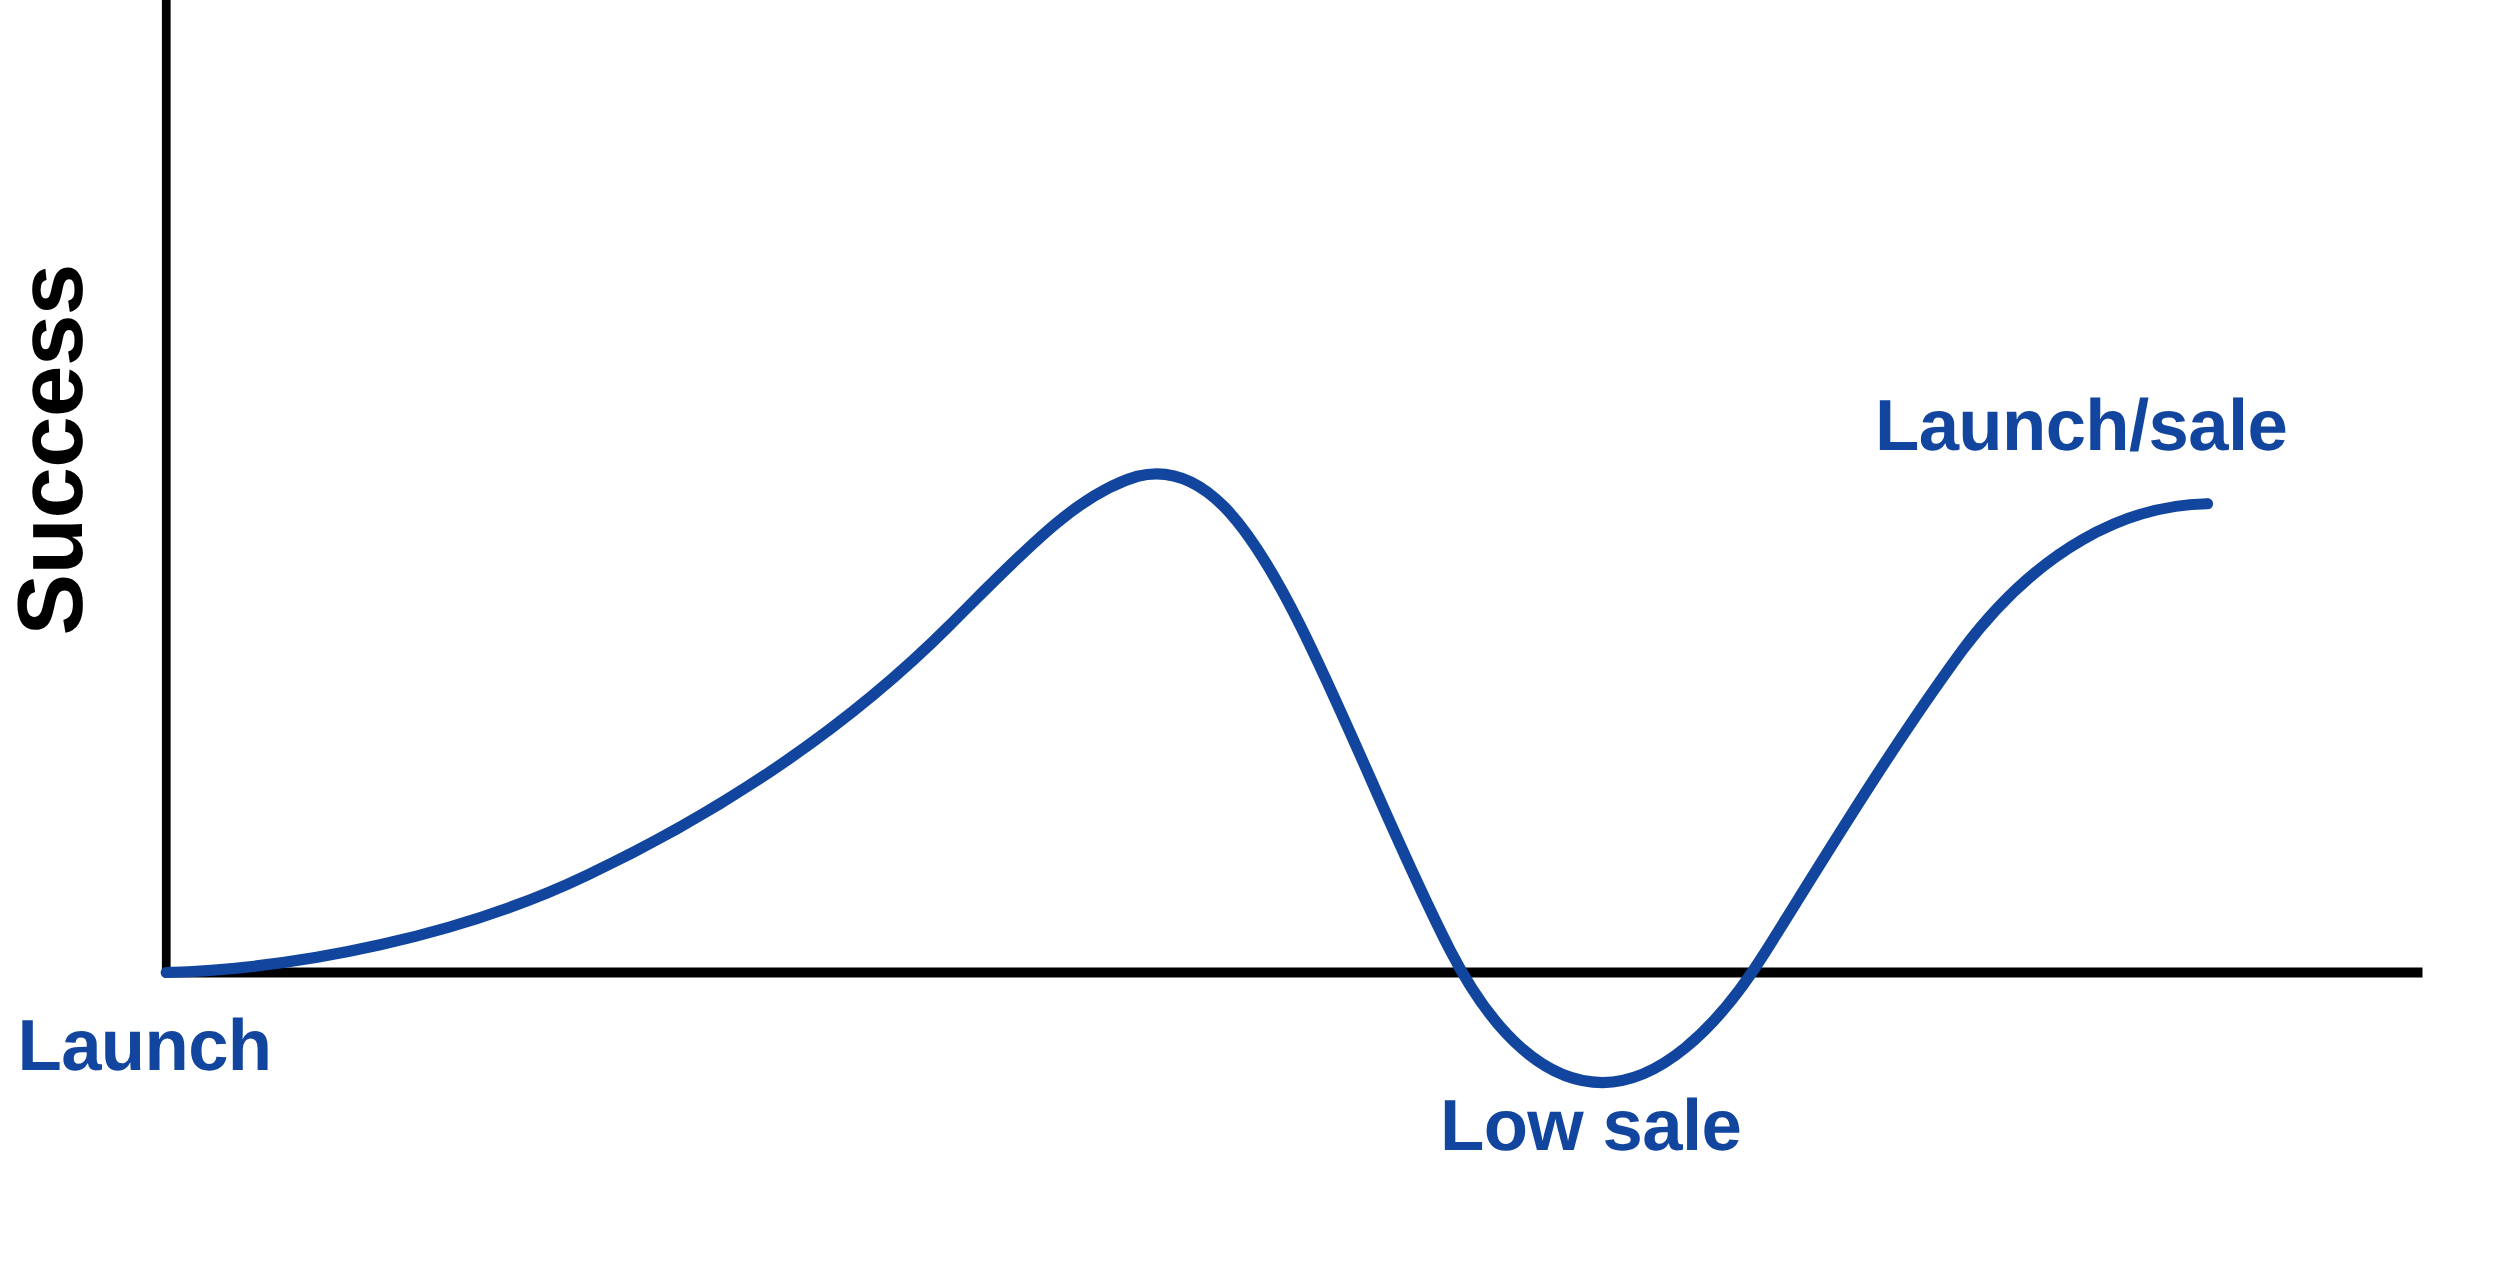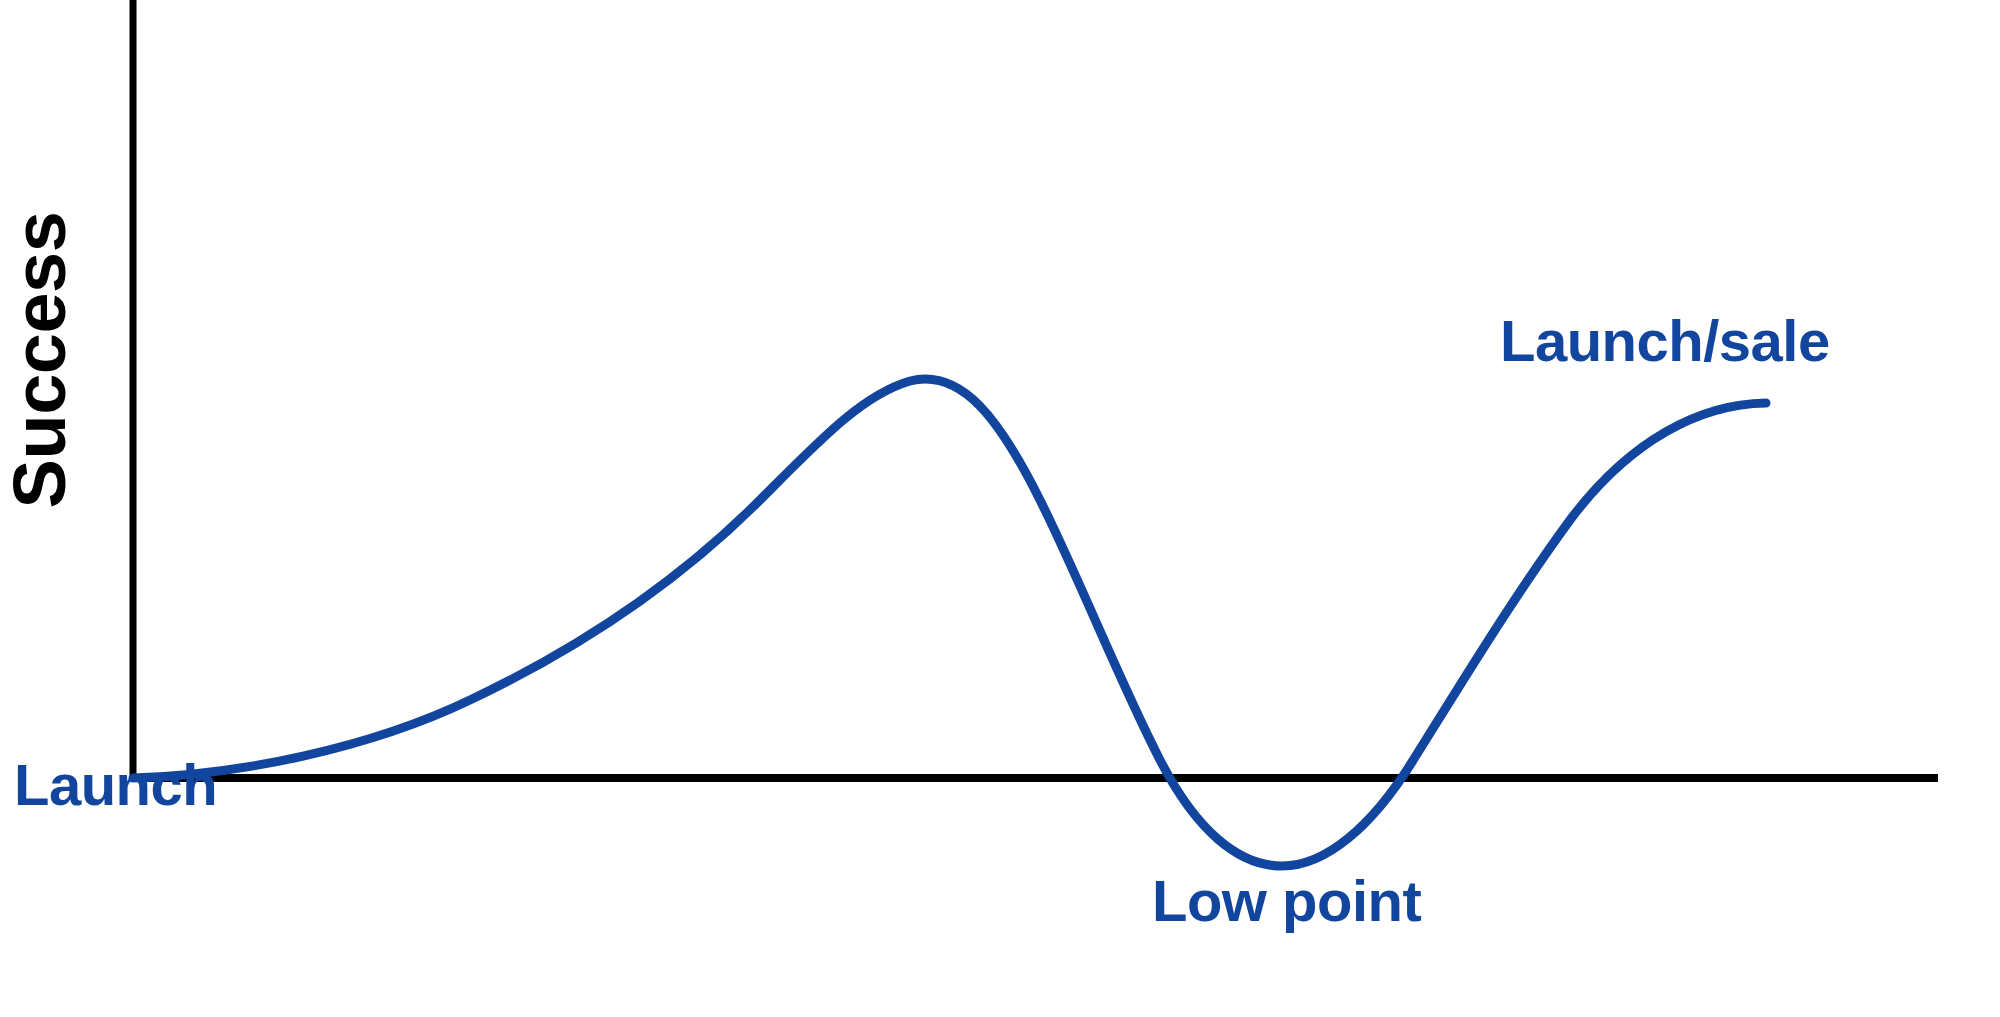--- a/index.html
+++ b/index.html
@@ -55,21 +55,21 @@
   
   #xlabel {
     left: 872px;
     top: 810px;
     color: #000000;
     font-size: 70px;
   }
   
   #ann-launch {
     left: 14px;
-    top: 756px;
+    top: 808px;
     color: #12469E;
     font-size: 58px;
   }
   #ann-lowpoint {
     left: 1152px;
     top: 872px;
     color: #12469E;
     font-size: 58px;
   }
   #ann-outcome {
@@ -102,17 +102,17 @@
              C 1630 440, 1700 404, 1766 403" fill="none" stroke="#12469E" stroke-width="9" stroke-linecap="round" stroke-linejoin="round"></path>
   </svg>
 
   <div class="axis-label" id="ylabel" style="color: rgb(0, 0, 0);">
     <span class="rot">Success</span>
   </div>
 
 
   <div class="annotation" id="ann-launch" style="color: rgb(18, 70, 158);">Launch</div>
 
-  <div class="annotation" id="ann-lowpoint" style="color: rgb(18, 70, 158);">Low point</div>
+  <div class="annotation" id="ann-lowpoint" style="color: rgb(18, 70, 158);">Low sale</div>
 
   <div class="annotation" id="ann-outcome" style="color: rgb(18, 70, 158);">Launch/sale</div>
 
 </div>
 
 </body></html>

